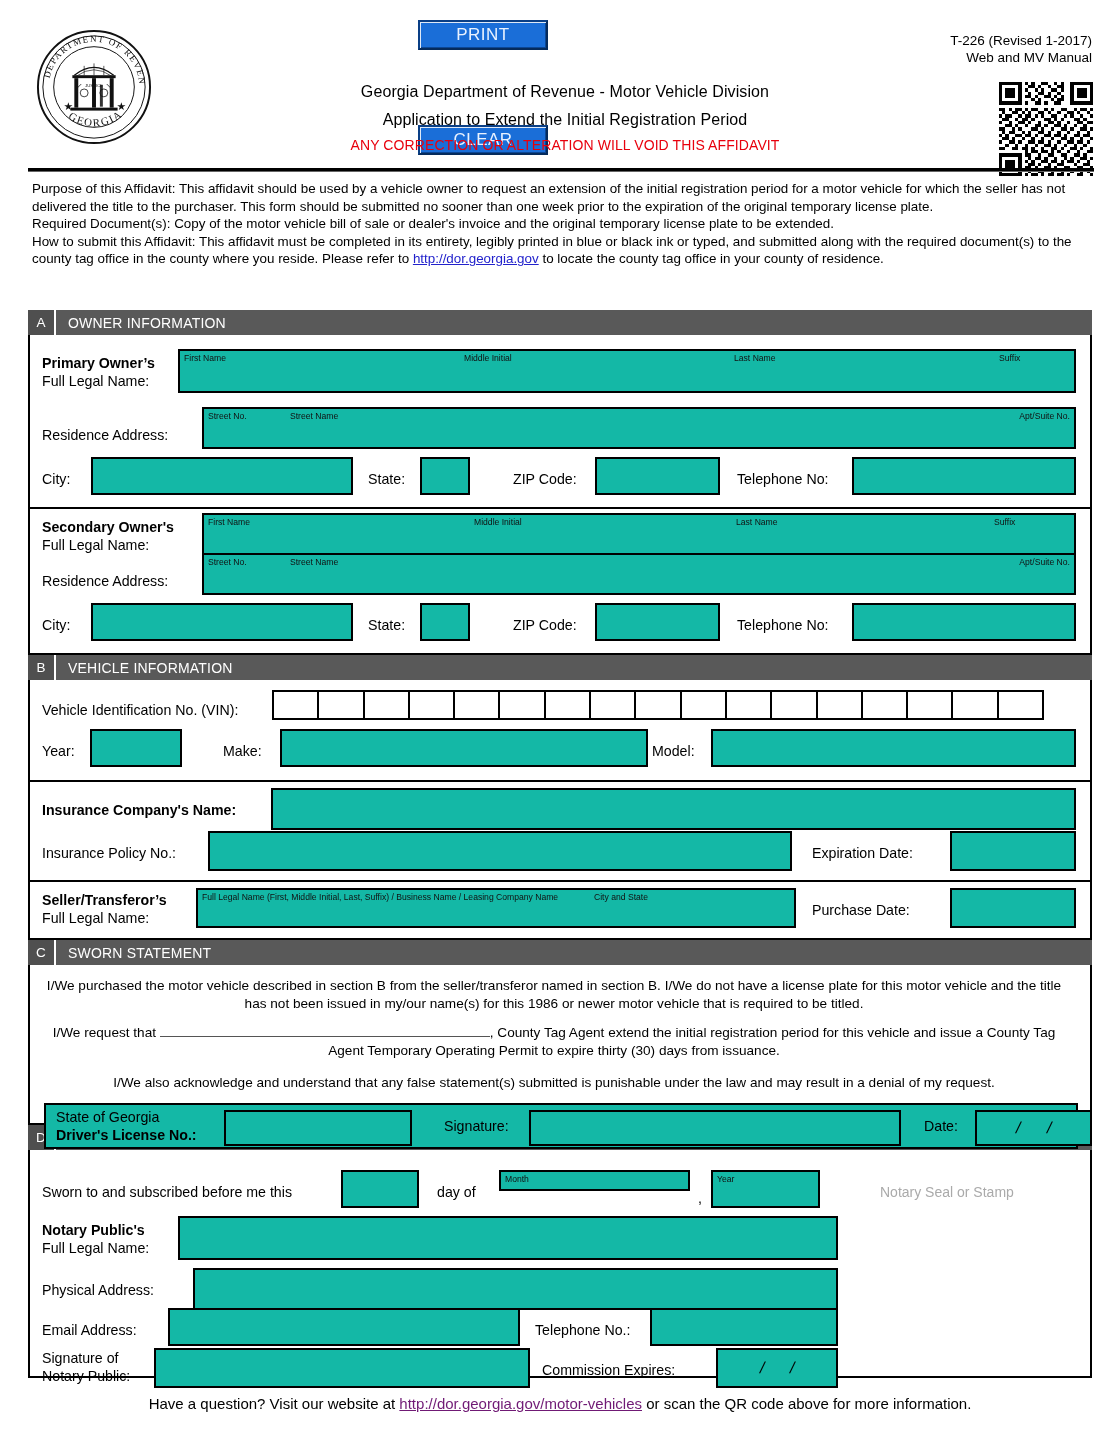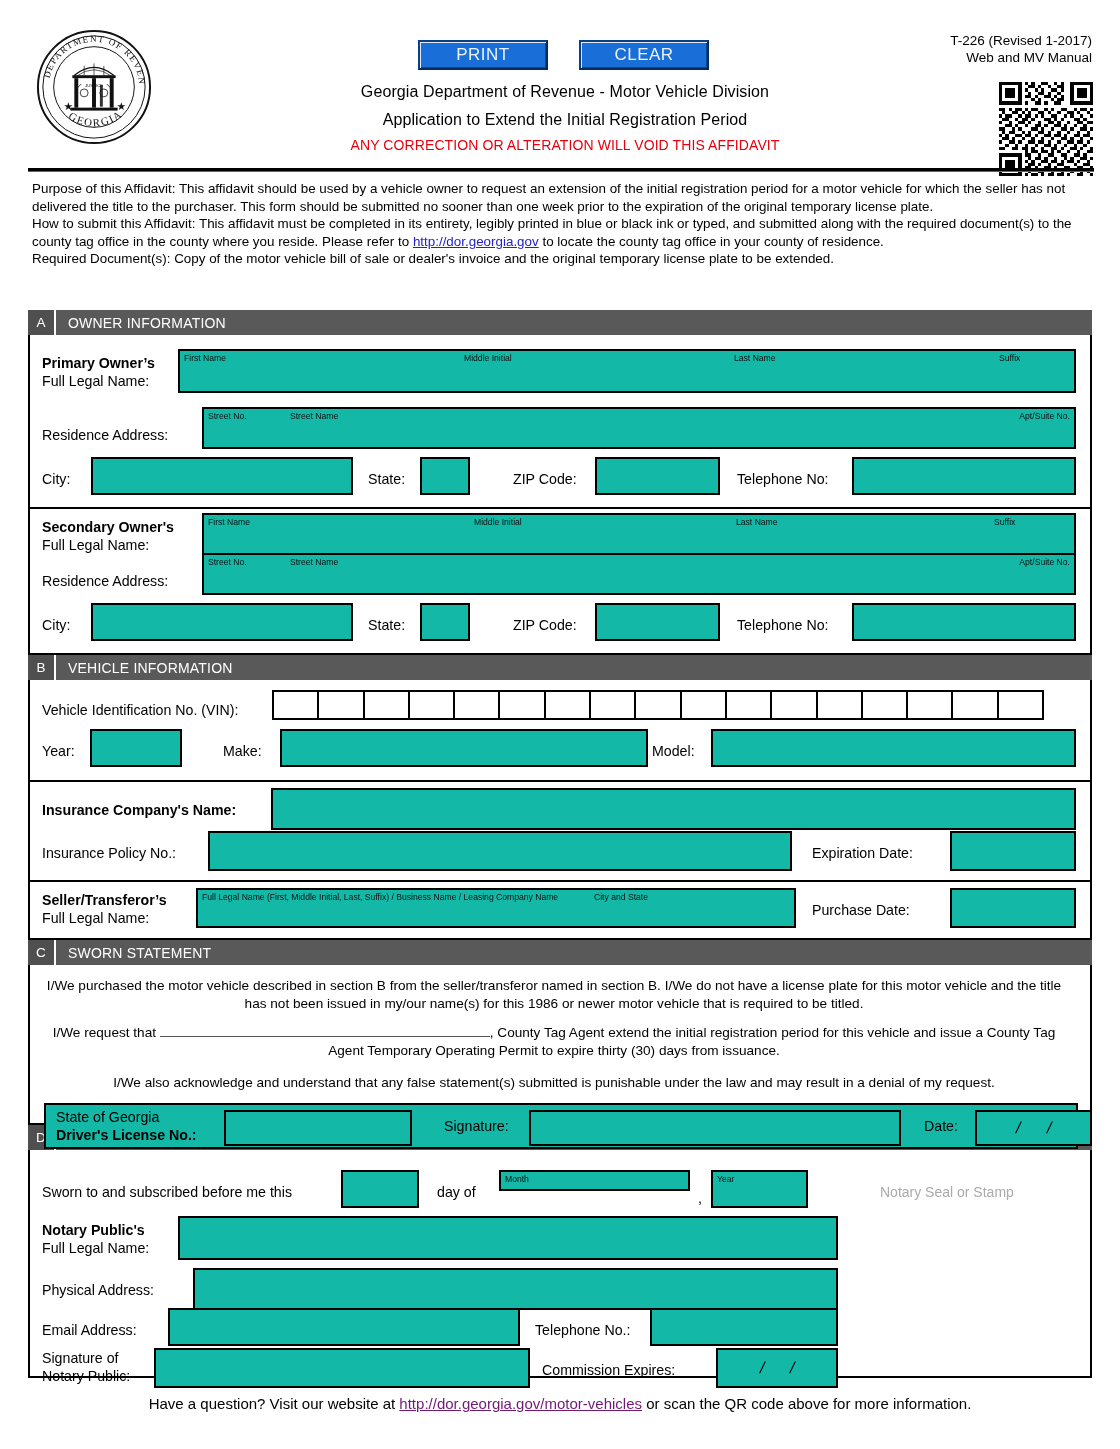--- a/index.html
+++ b/index.html
@@ -16,22 +16,22 @@
 
   
   .header { position: relative; height: 150px; }
 
   .seal {
     position: absolute; left: 35px; top: 28px;
     width: 118px; height: 118px;
   }
 
   .btn-row {
-    position: absolute; left: 418px; top: 40px;
-    display: flex; gap: 31px;
+    position: absolute; left: 418px; top: 20px;
+    display: flex; gap: 75px; flex-direction: column;
   }
   .btn {
     width: 130px; height: 30px;
     background: #1a6ed8;
     border-top: 2px solid #0a3f86;
     border-left: 2px solid #0a3f86;
     border-right: 2px solid #052b5c;
     border-bottom: 2px solid #052b5c;
     box-shadow: inset 1px 1px 0 #dfe9f7, inset -1px -1px 0 #0b4694;
     color: #e9f2ff;
@@ -423,22 +423,22 @@
     <div class="title-l1">Georgia Department of Revenue - Motor Vehicle Division</div>
     <div class="title-l2">Application to Extend the Initial Registration Period</div>
     <div class="title-warn">ANY CORRECTION OR ALTERATION WILL VOID THIS AFFIDAVIT</div>
   </div>
 
   <div class="hr-top"></div>
 </div>
 
 <div class="intro">
   <p>Purpose of this Affidavit: This affidavit should be used by a vehicle owner to request an extension of the initial registration period for a motor vehicle for which the seller has not delivered the title to the purchaser. This form should be submitted no sooner than one week prior to the expiration of the original temporary license plate.</p>
+  <p>Required Document(s): Copy of the motor vehicle bill of sale or dealer's invoice and the original temporary license plate to be extended.</p>
   <p><span>How to submit this Affidavit: This affidavit must be completed in its entirety, legibly printed in blue or black ink or typed, and submitted along with the required document(s) to the county tag office in the county where you reside. Please refer to </span><a href="#">http://dor.georgia.gov</a><span> to locate the county tag office in your county of residence.</span></p>
-  <p>Required Document(s): Copy of the motor vehicle bill of sale or dealer's invoice and the original temporary license plate to be extended.</p>
 </div>
 
 <div class="sheet">
 
   <div class="sec-bar">
     <div class="sec-letter">A</div>
     <div class="sec-title">OWNER INFORMATION</div>
   </div>
 
   <div class="panel" style="height:320px; position:relative;">
@@ -598,21 +598,21 @@
 
     <div class="abs lbl" style="left:12px; top:34px;">Sworn to and subscribed before me this</div>
     <div class="abs box" style="left:311px; top:20px; width:78px; height:38px;"></div>
     <div class="abs lbl" style="left:407px; top:34px;">day of</div>
     <div class="abs box" style="left:469px; top:20px; width:191px; height:21px;">
       <div class="hintrow">
         <span>Month</span>
       </div>
     </div>
     <div class="abs lbl" style="left:668px; top:40px;">,</div>
-    <div class="abs box" style="left:681px; top:20px; width:97px; height:38px;">
+    <div class="abs box" style="left:681px; top:20px; width:109px; height:38px;">
       <div class="hintrow">
         <span>Year</span>
       </div>
     </div>
     <div class="abs seal-ph" style="left:850px; top:34px;">Notary Seal or Stamp</div>
 
     <div class="abs lbl b" style="left:12px; top:72px;">Notary Public's</div>
     <div class="abs lbl" style="left:12px; top:90px;">Full Legal Name:</div>
     <div class="abs box" style="left:148px; top:66px; width:660px; height:44px;"></div>
 

